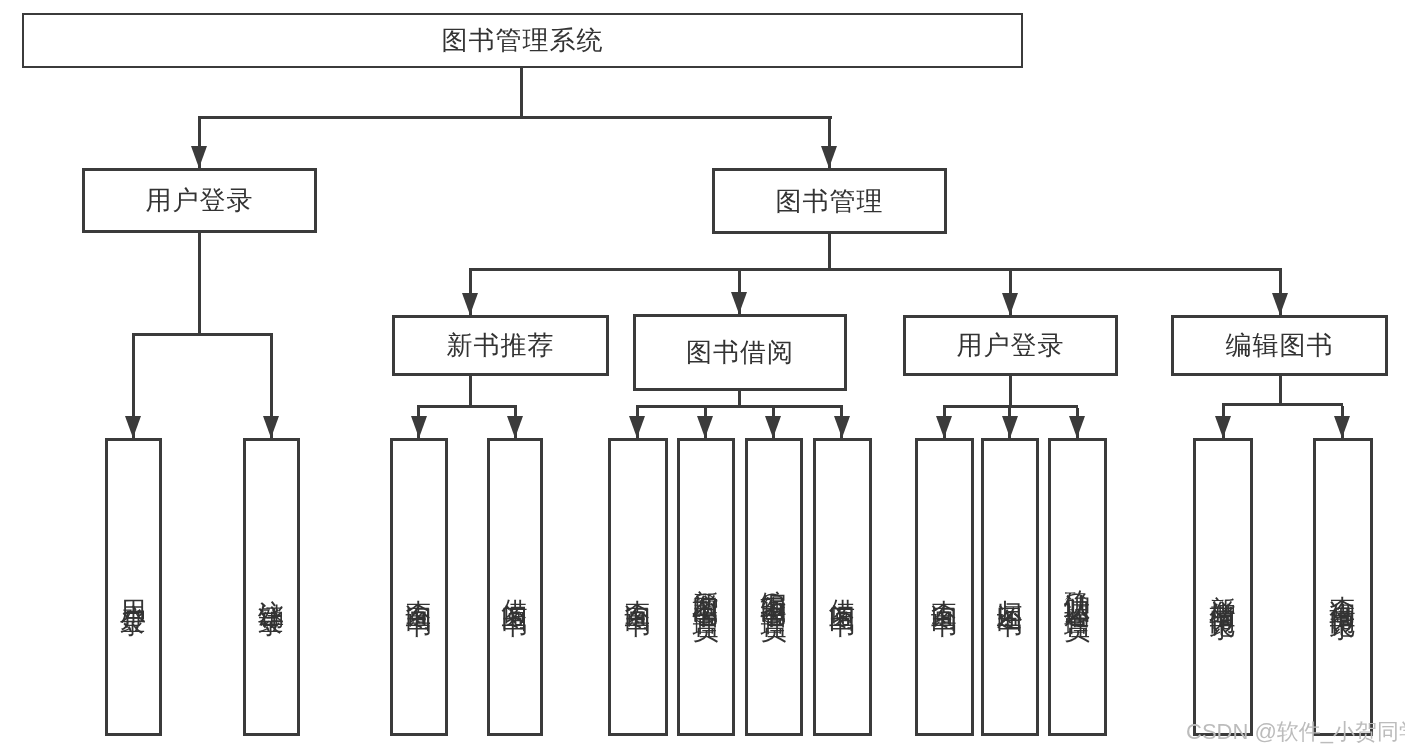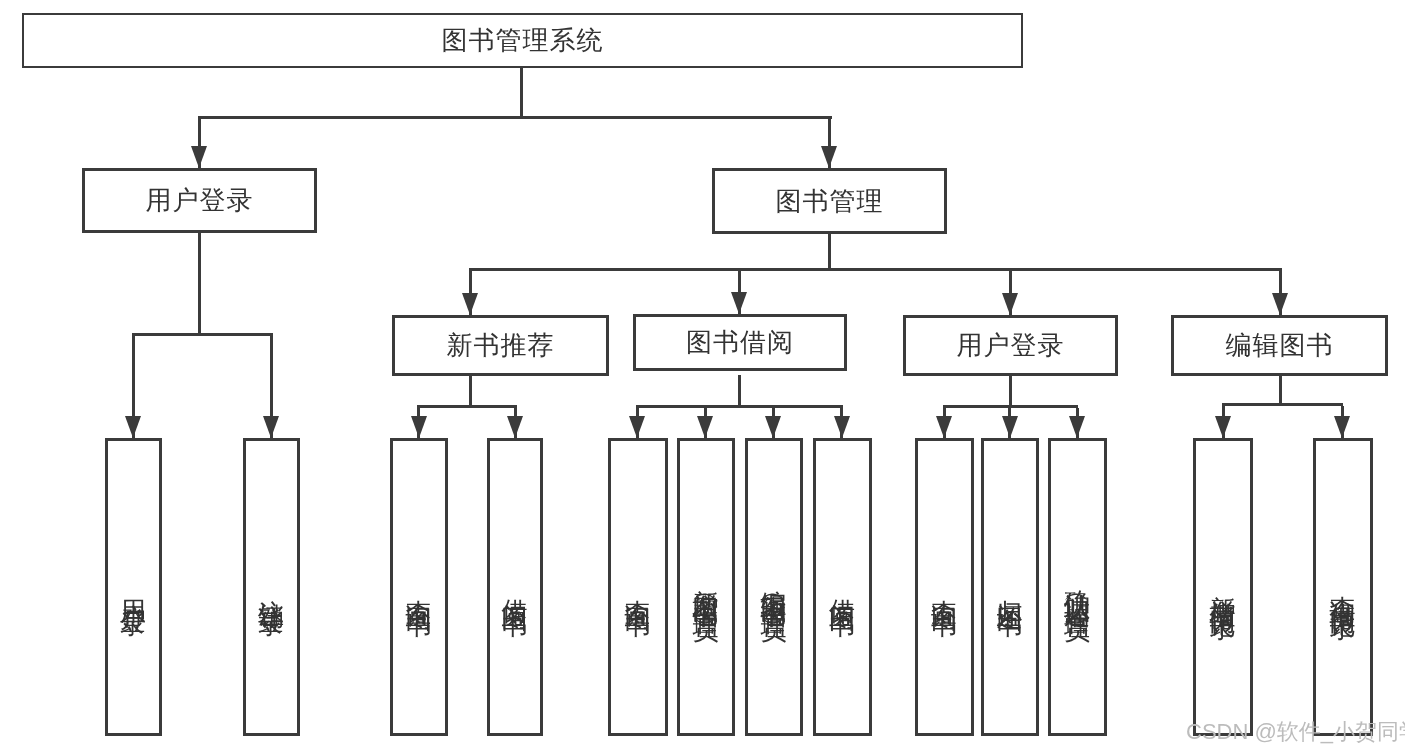--- a/index.html
+++ b/index.html
@@ -110,21 +110,21 @@
     </div>
     <div class="node h" style="left: 82px; top: 168px; width: 235px; height: 65px;">
       <span class="lbl">用户登录</span>
     </div>
     <div class="node h" style="left: 712px; top: 168px; width: 235px; height: 66px;">
       <span class="lbl">图书管理</span>
     </div>
     <div class="node h" style="left: 363px; top: 315px; width: 217px; height: 61px; margin-left: 29px;">
       <span class="lbl">新书推荐</span>
     </div>
-    <div class="node h" style="left: 633px; top: 314px; width: 214px; height: 57px;">
+    <div class="node h" style="left: 633px; top: 314px; width: 214px; height: 77px;">
       <span class="lbl">图书借阅</span>
     </div>
     <div class="node h" style="left: 903px; top: 315px; width: 215px; height: 61px;">
       <span class="lbl">用户登录</span>
     </div>
     <div class="node h" style="left: 1171px; top: 315px; width: 217px; height: 61px;">
       <span class="lbl">编辑图书</span>
     </div>
     <div class="node v" style="left: 105px; top: 438px; width: 57px; height: 298px;">
       <span class="lbl">用户登录</span>

